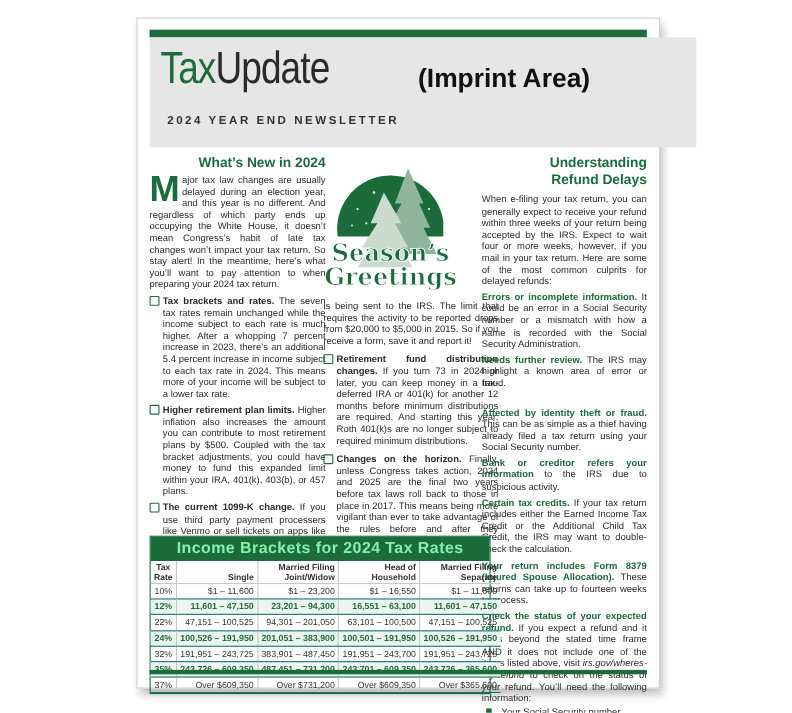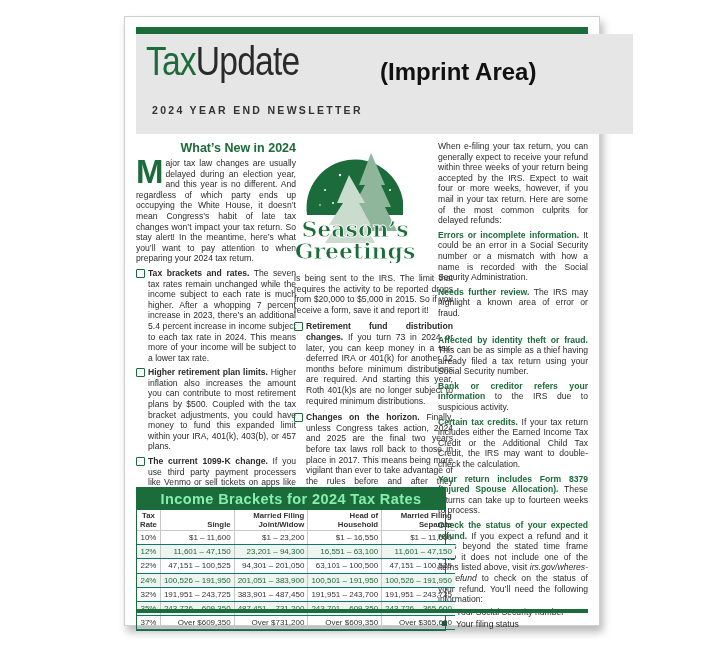--- a/index.html
+++ b/index.html
@@ -35,21 +35,21 @@
   .sq { display:inline-block; width:5px; height:5px; background:#1c6b3a; margin-right:9px; vertical-align:1px; }
   .li { margin-left:4px; margin-top:2px; }
 
   .table-wrap { position:absolute; left:11px; top:470px; width:308px; border:1px solid #1c6b3a; }
   .table-title { background:#1c6b3a; color:#86efac; font-weight:bold; font-size:14.5px; text-align:center; height:22px; line-height:22px; letter-spacing:0.4px; }
   table { border-collapse:collapse; width:100%; font-size:8px; }
   th { font-size:7.8px; color:#333; font-weight:bold; text-align:right; padding:1px 3px; border-right:1px solid #c8c8c8; border-bottom:1px solid #c8c8c8; line-height:9px; }
   th.rate { text-align:center; }
   td { text-align:right; padding:0 3px; height:13.2px; border-right:1px solid #c8c8c8; color:#333; border-bottom:1px solid #0f766e; white-space:nowrap; }
   td.rate { text-align:center; }
-  tr.hl td { background:#eef4ef; color:#1c6b3a; font-weight:normal; }
+  tr.hl td { background:#eef4ef; color:#1c6b3a; font-weight:bold; }
   th:last-child, td:last-child { border-right:none; }
   .bottombar { position:absolute; left:11px; top:592px; width:452px; height:4px; background:#1c6b3a; }
 </style>
 </head>
 <body>
 
 <div class="page">
   <div class="topbar"></div>
   <div class="masthead">
     <div class="logo"><span class="tax">Tax</span><span class="upd">Update</span></div>
@@ -82,20 +82,24 @@
     </svg>
   </div>
 
   <div class="mid">
     <div class="text">is being sent to the IRS. The limit that requires the activity to be reported drops from $20,000 to $5,000 in 2015. So if you receive a form, save it and report it!</div>
     <div class="text bull" style="margin-top:6px"><span class="box"></span><b>Retirement fund distribution changes.</b><span> If you turn 73 in 2024 or later, you can keep money in a tax-deferred IRA or 401(k) for another 12 months before minimum distributions are required. And starting this year, Roth 401(k)s are no longer subject to required minimum distributions.</span></div>
     <div class="text bull" style="margin-top:6px"><span class="box"></span><b>Changes on the horizon.</b><span> Finally, unless Congress takes action, 2024 and 2025 are the final two years before tax laws roll back to those in place in 2017. This means being more vigilant than ever to take advantage of the rules before and after they change.</span></div>
   </div>
 
   <div class="right">
+    <div class="col-head" style="font-size:12.5px;line-height:15px;margin-bottom:5px;">
+      <div>Understanding</div>
+      <div>Refund Delays</div>
+    </div>
     <div class="text">When e-filing your tax return, you can generally expect to receive your refund within three weeks of your return being accepted by the IRS. Expect to wait four or more weeks, however, if you mail in your tax return. Here are some of the most common culprits for delayed refunds:</div>
     <div class="text" style="margin-top:4px"><span class="g">Errors or incomplete information.</span><span> It could be an error in a Social Security number or a mismatch with how a name is recorded with the Social Security Administration.</span></div>
     <div class="text" style="margin-top:4px"><span class="g">Needs further review.</span><span> The IRS may highlight a known area of error or fraud.</span></div>
     <div class="text" style="margin-top:16px"><span class="g">Affected by identity theft or fraud.</span><span> This can be as simple as a thief having already filed a tax return using your Social Security number.</span></div>
     <div class="text" style="margin-top:4px"><span class="g">Bank or creditor refers your information</span><span> to the IRS due to suspicious activity.</span></div>
     <div class="text" style="margin-top:4px"><span class="g">Certain tax credits.</span><span> If your tax return includes either the Earned Income Tax Credit or the Additional Child Tax Credit, the IRS may want to double-check the calculation.</span></div>
     <div class="text" style="margin-top:4px"><span class="g">Your return includes Form 8379 (Injured Spouse Allocation).</span><span> These returns can take up to fourteen weeks to process.</span></div>
     <div class="text" style="margin-top:4px"><span class="g">Check the status of your expected refund.</span><span> If you expect a refund and it goes beyond the stated time frame AND it does not include one of the items listed above, visit </span><i>irs.gov/wheres-my-refund</i><span> to check on the status of your refund. You’ll need the following information:</span></div>
     <div class="text li"><span class="sq"></span><span>Your Social Security number</span></div>
     <div class="text li"><span class="sq"></span><span>Your filing status</span></div>

